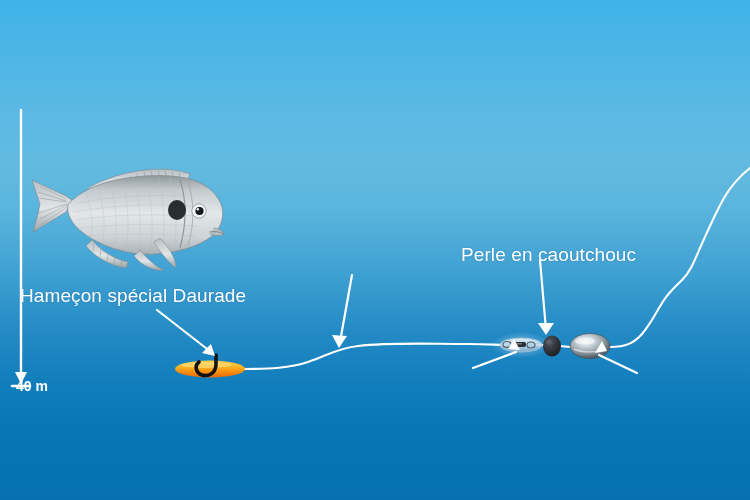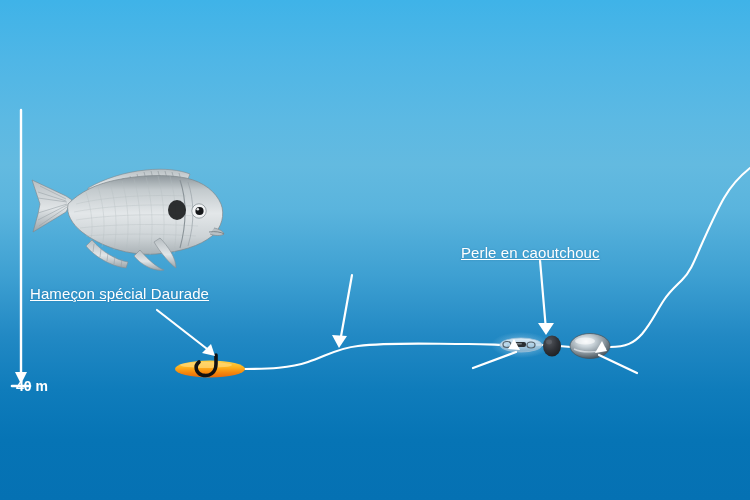--- a/index.html
+++ b/index.html
@@ -28,26 +28,25 @@
   .svg-layer {
     position: absolute;
     left: 0;
     top: 0;
     width: 750px;
     height: 500px;
   }
   .label {
     position: absolute;
     color: #ffffff;
-    font-size: 15px;
+    font-size: 19px;
     font-weight: 400;
     white-space: nowrap;
     letter-spacing: 0.1px;
     text-shadow: 0 0 2px rgba(0,60,110,0.30);
-    text-decoration: underline;
   }
   .depth-label {
     position: absolute;
     color: #ffffff;
     font-size: 14px;
     font-weight: 700;
     white-space: nowrap;
   }
 </style>
 </head>
@@ -236,21 +235,21 @@
       <polygon points="595,353 607,351 602,341"></polygon>
     </g>
 
     <g>
       <line x1="21" y1="110" x2="21" y2="380" stroke="#ffffff" stroke-width="2.4" stroke-linecap="round"></line>
       <polygon points="21,384 15,372 27,372" fill="#ffffff"></polygon>
       <line x1="12" y1="386" x2="30" y2="386" stroke="#ffffff" stroke-width="2.6" stroke-linecap="round"></line>
     </g>
   </svg>
 
-  <div class="label" style="left:30px; top:285px;">Hameçon spécial Daurade</div>
+  <div class="label" style="left:20px; top:285px;">Hameçon spécial Daurade</div>
 
 
   <div class="label" style="left:461px; top:244px;">Perle en caoutchouc</div>
 
 
 
   <div class="depth-label" style="left:16px; top:378px;">40 m</div>
 
 </div>
 

